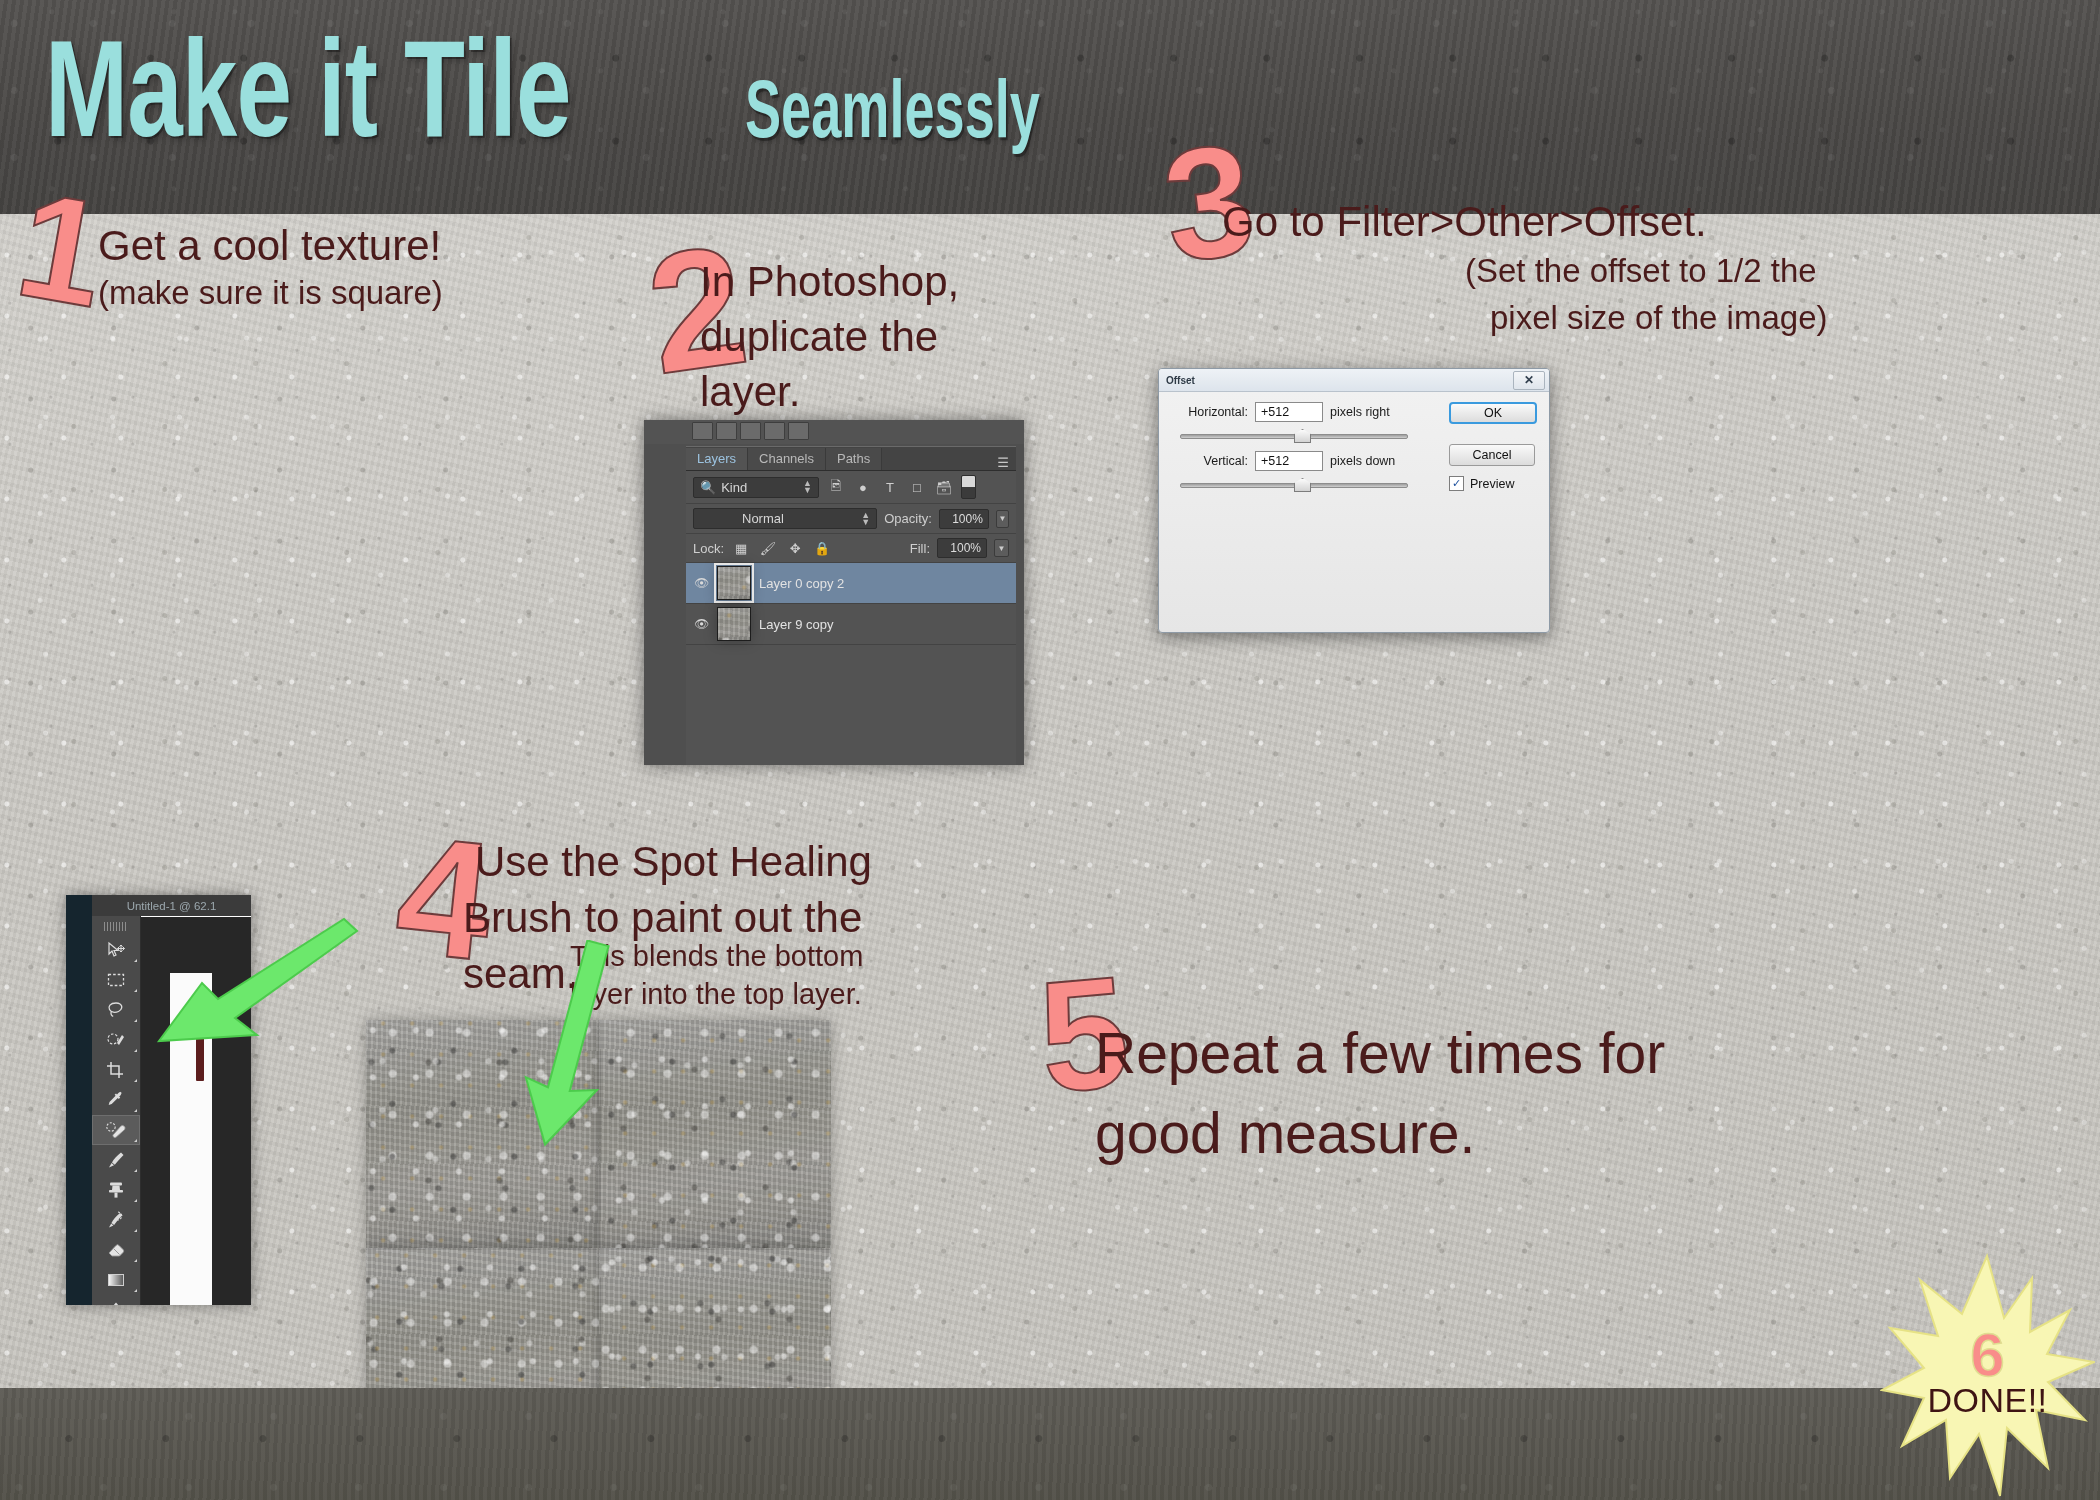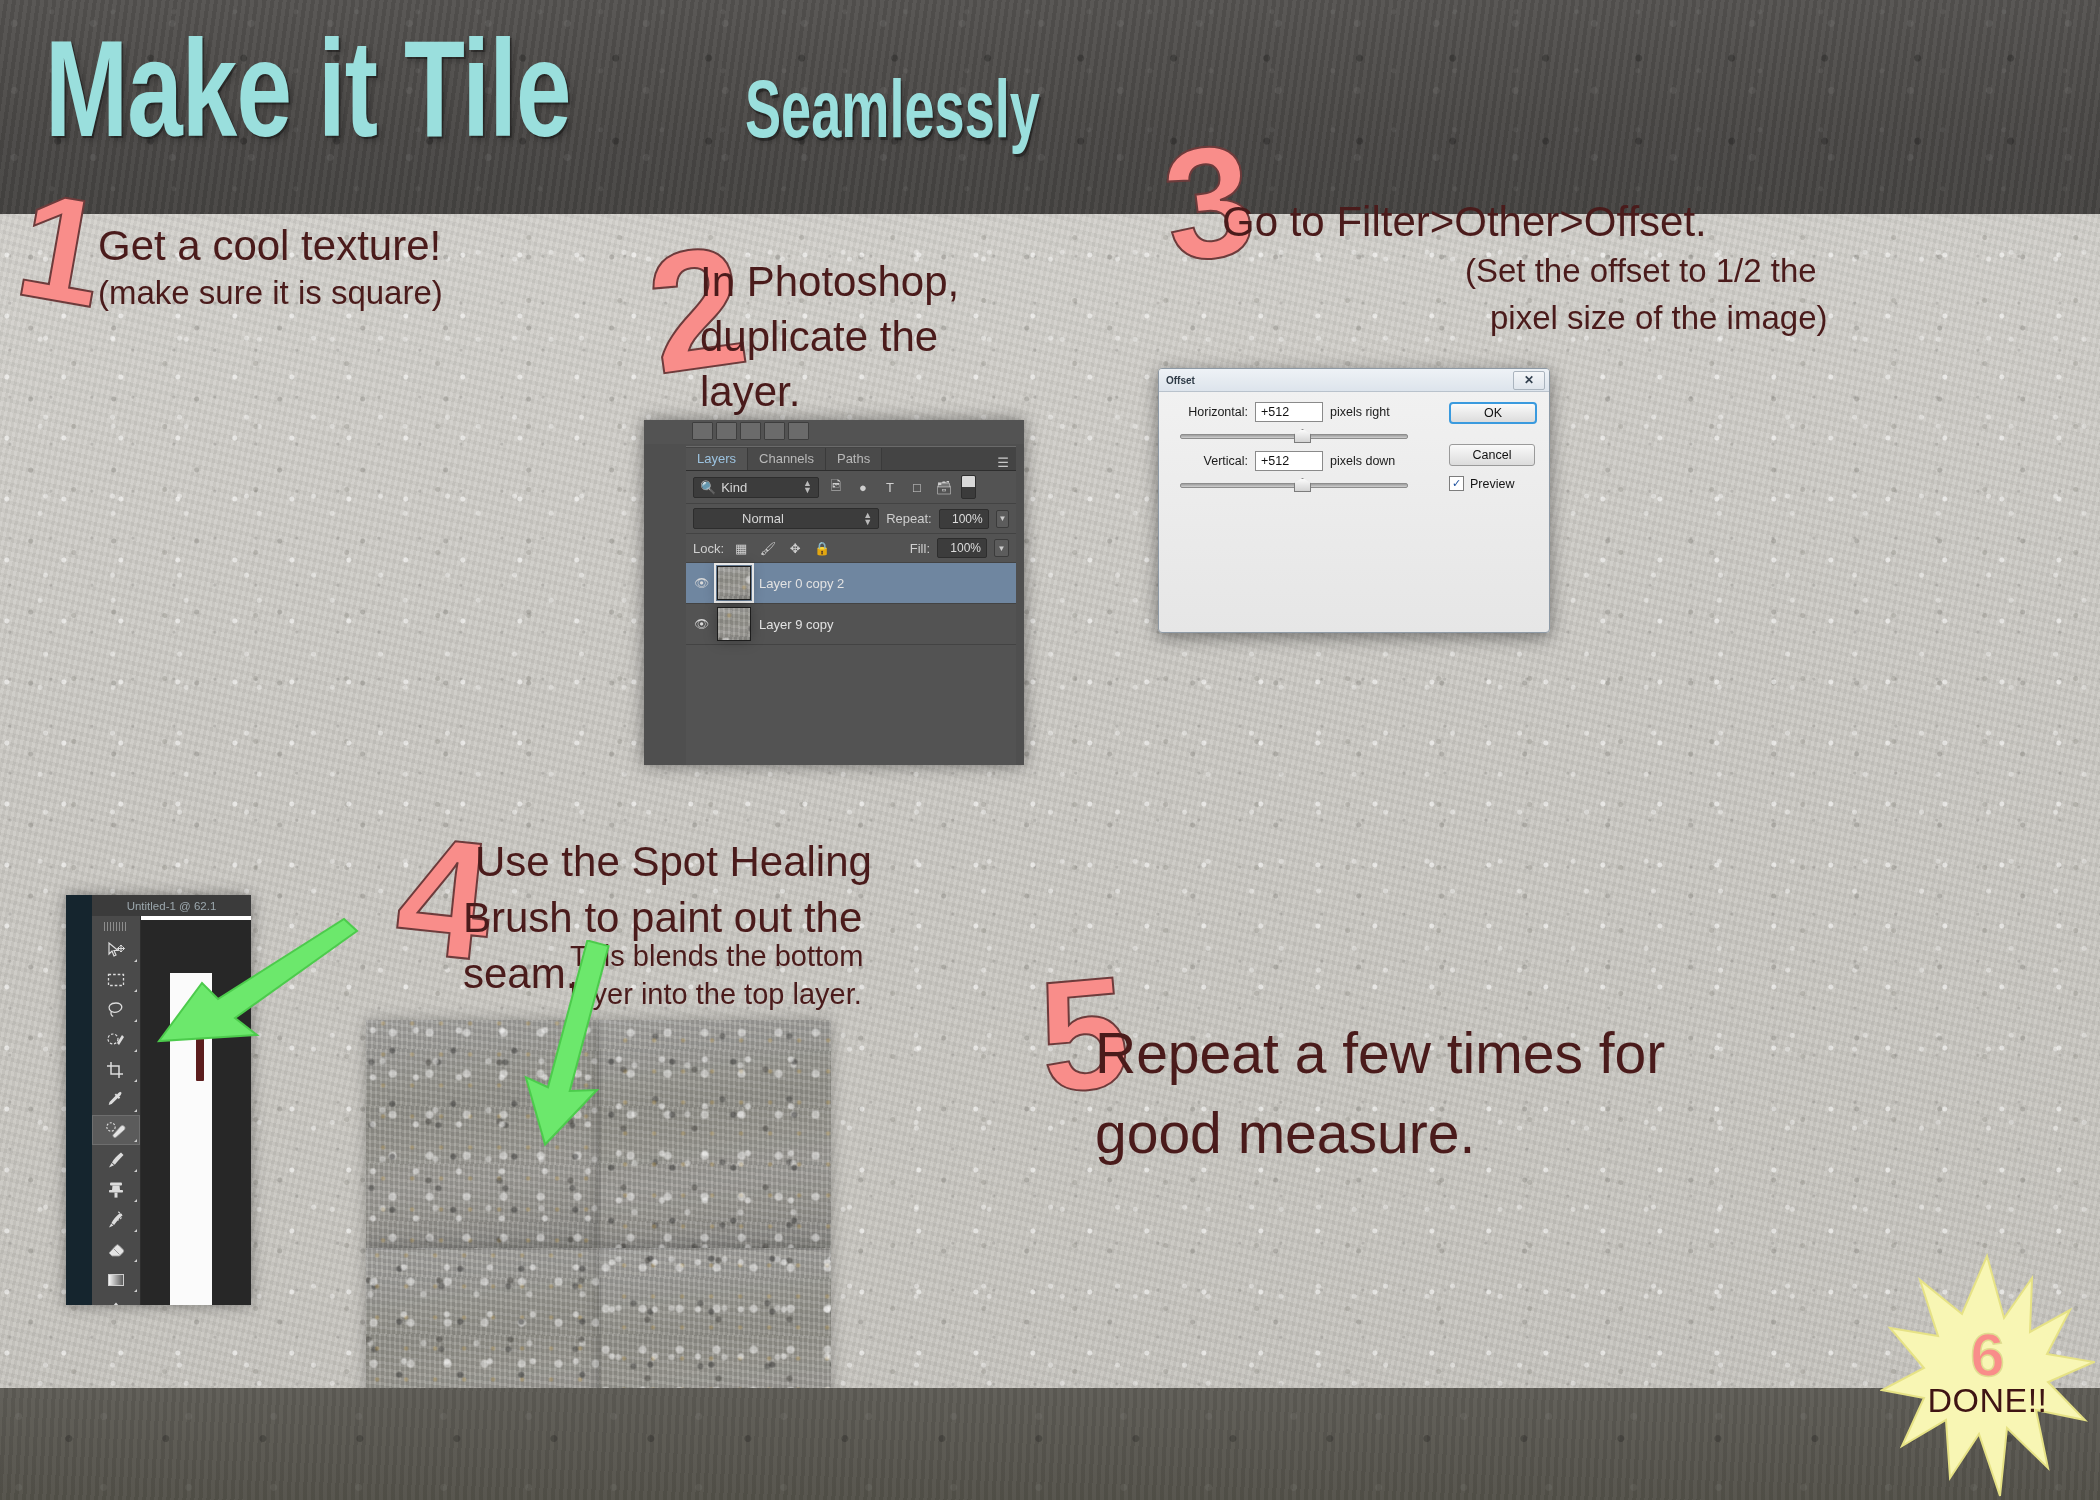--- a/index.html
+++ b/index.html
@@ -247,21 +247,21 @@
   }
 
   
   .ps-win{
     position:absolute;overflow:hidden;box-shadow:0 0 14px rgba(0,0,0,.4);
   }
   .ps-win-bgleft{position:absolute;left:0;top:0;bottom:0;width:26px;background:#15252e;}
   .ps-win-title{
     position:absolute;left:26px;top:0;right:0;height:21px;background:#3b3b3b;
     color:#9ba7ad;font-size:11.5px;display:flex;align-items:center;justify-content:center;
-    border-bottom:4px solid #ffffff;
+    border-bottom:1px solid #ffffff;
   }
   .ps-canvas{position:absolute;left:26px;top:21px;right:0;bottom:0;background:#272727;}
   .ps-doc{position:absolute;left:104px;top:78px;width:42px;bottom:0;background:#fbfbfb;}
   .ps-docmark{position:absolute;left:130px;top:128px;width:8px;height:58px;background:#5c1e1e;border-radius:1px;}
   .ps-tools{
     position:absolute;left:26px;top:21px;width:48px;bottom:0;background:#4a4a4a;
     border-right:1px solid #2e2e2e;padding-top:4px;
   }
   .ps-grip{height:9px;margin:2px 12px 4px;background:repeating-linear-gradient(90deg,#8d8d8d 0 1px,transparent 1px 3px);}
   .ps-tool{
@@ -342,21 +342,21 @@
         <div class="ps-iconbtn">□</div>
         <div class="ps-iconbtn">🗃</div>
         <div style="width:13px;height:22px;background:linear-gradient(180deg,#d8d8d8 0 50%,#3b3b3b 50% 100%);border:1px solid #2d2d2d;border-radius:2px;"></div>
       </div>
 
       <div class="ps-row">
         <div class="ps-field" style="width:150px;padding-left:48px;">
           <span>Normal</span>
           <span class="ps-stepper">▲<br>▼</span>
         </div>
-        <span class="ps-label">Repeat:</span>
+        <span class="ps-label">Opacity:</span>
         <span class="ps-val">100%</span>
         <span class="ps-caret">▼</span>
       </div>
 
       <div class="ps-row">
         <span class="ps-label">Lock:</span>
         <span class="ps-iconbtn">▦</span>
         <span class="ps-iconbtn">🖌</span>
         <span class="ps-iconbtn">✥</span>
         <span class="ps-iconbtn">🔒</span>

